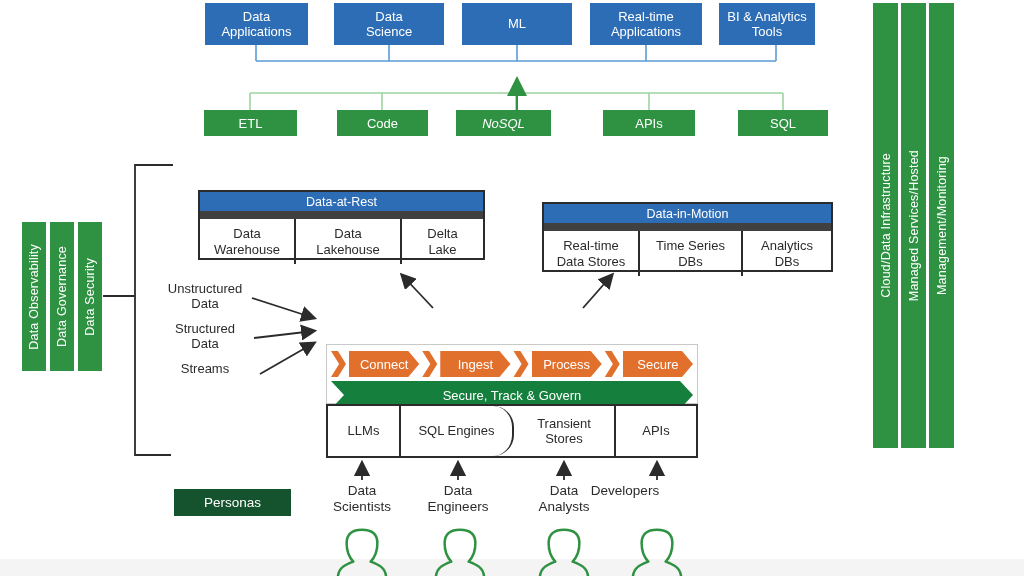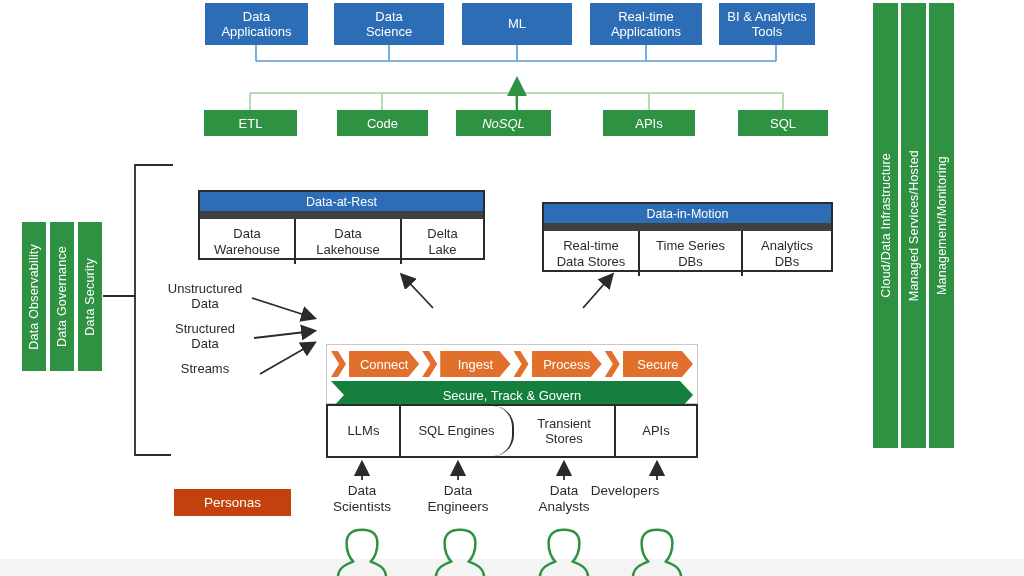--- a/index.html
+++ b/index.html
@@ -30,21 +30,21 @@
   .stage{flex:1;background:#e1702d;color:#fff;font-size:13px;
          clip-path:polygon(0 0,calc(100% - 11px) 0,100% 50%,calc(100% - 11px) 100%,0 100%);}
   .gov{height:28px;background:#15803d;color:#fff;font-size:13px;
        clip-path:polygon(0 0,calc(100% - 13px) 0,100% 50%,calc(100% - 13px) 100%,0 100%,13px 50%);}
   .pl-table{left:326px;top:404px;width:372px;height:54px;border:2px solid #2b2b2b;display:flex;background:#fff;}
   .pl-cell{border-right:2px solid #2b2b2b;font-size:13px;}
   .pl-cell:last-child{border-right:none;}
   
   .inlabel{width:120px;text-align:center;font-size:13px;color:#2b2b2b;}
   .plabel{top:483px;text-align:center;font-size:13.5px;color:#2b2b2b;}
-  .personas-box{left:174px;top:489px;width:117px;height:27px;background:#c2410c;color:#fff;font-size:13.5px;}
+  .personas-box{left:174px;top:489px;width:117px;height:27px;background:#14532d;color:#fff;font-size:13.5px;}
   .strip{left:0;top:559px;width:1024px;height:17px;background:#f4f4f4;}
   .person{top:526px;width:60px;height:50px;}
   svg.overlay{position:absolute;left:0;top:0;pointer-events:none;}
 </style>
 </head>
 <body>
 
 <div id="stage">
 
   <div class="abs strip"></div>

